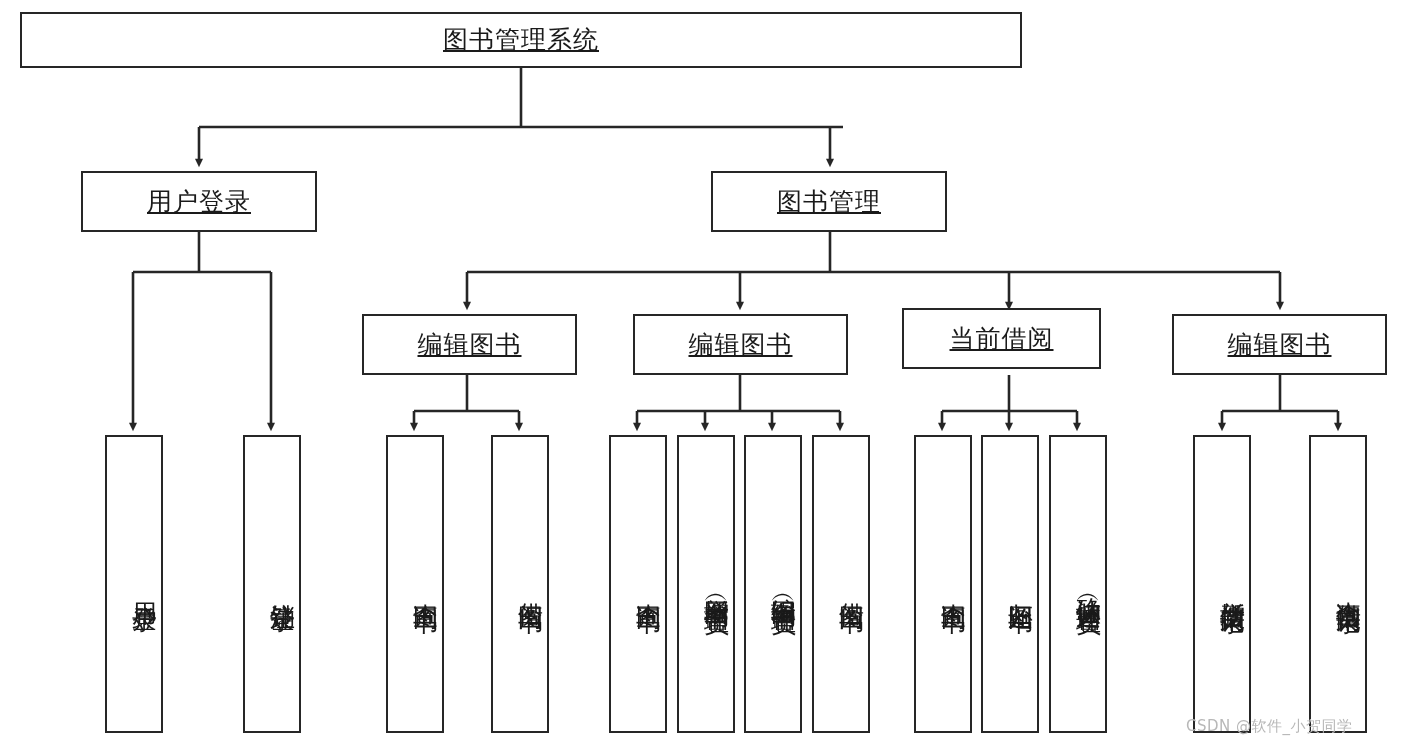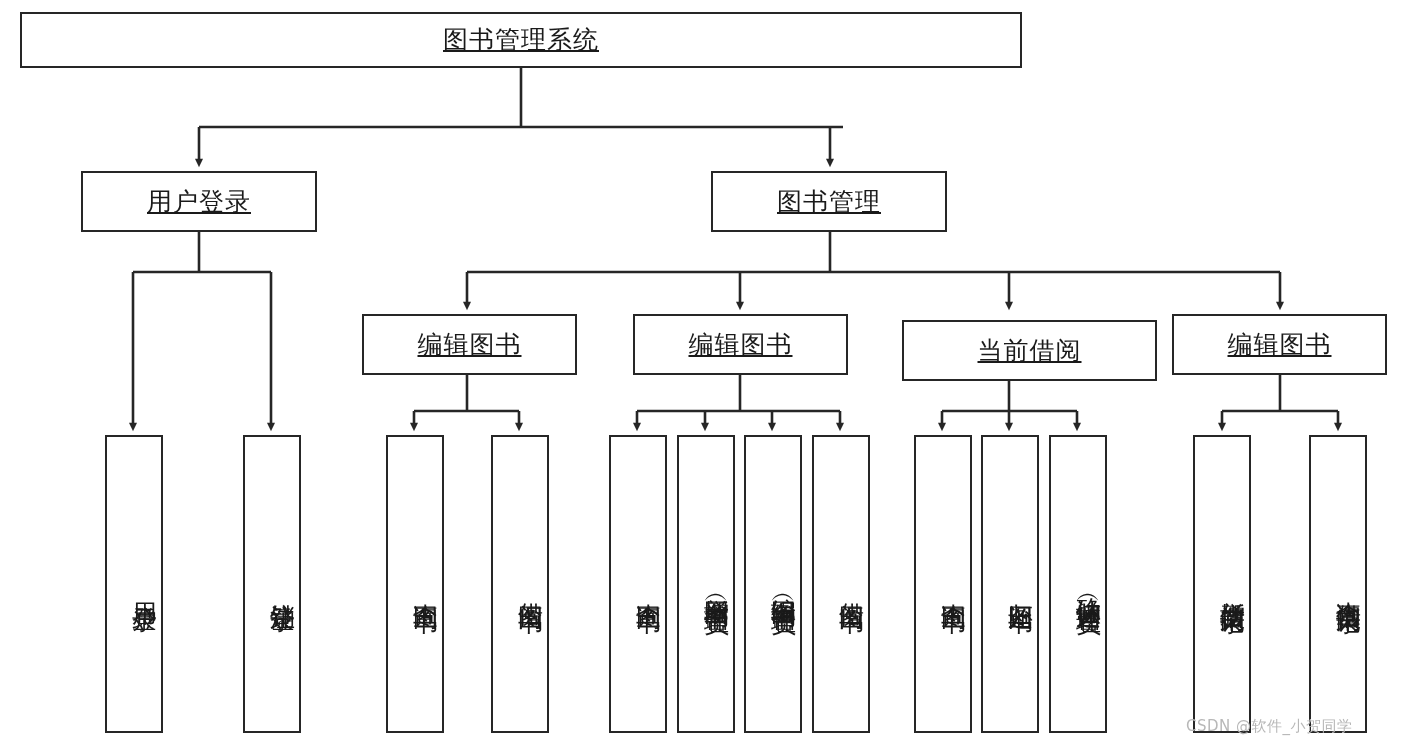--- a/index.html
+++ b/index.html
@@ -133,21 +133,21 @@
   <div class="node horiz" style="left:711px; top:171px; width:236px; height:61px;">
     <span>图书管理</span>
   </div>
 
   <div class="node horiz" style="left:362px; top:314px; width:215px; height:61px;">
     <span>编辑图书</span>
   </div>
   <div class="node horiz" style="left:633px; top:314px; width:215px; height:61px;">
     <span>编辑图书</span>
   </div>
-  <div class="node horiz" style="left:902px; top:320px; width:255px; height:61px;">
+  <div class="node horiz" style="left:902px; top:308px; width:199px; height:61px;">
     <span>当前借阅</span>
   </div>
   <div class="node horiz" style="left:1172px; top:314px; width:215px; height:61px;">
     <span>编辑图书</span>
   </div>
 
   <div class="node vert" style="left:105px; top:435px; width:58px; height:298px;">
     <span class="vtext">用户登录</span>
   </div>
   <div class="node vert" style="left:243px; top:435px; width:58px; height:298px;">

